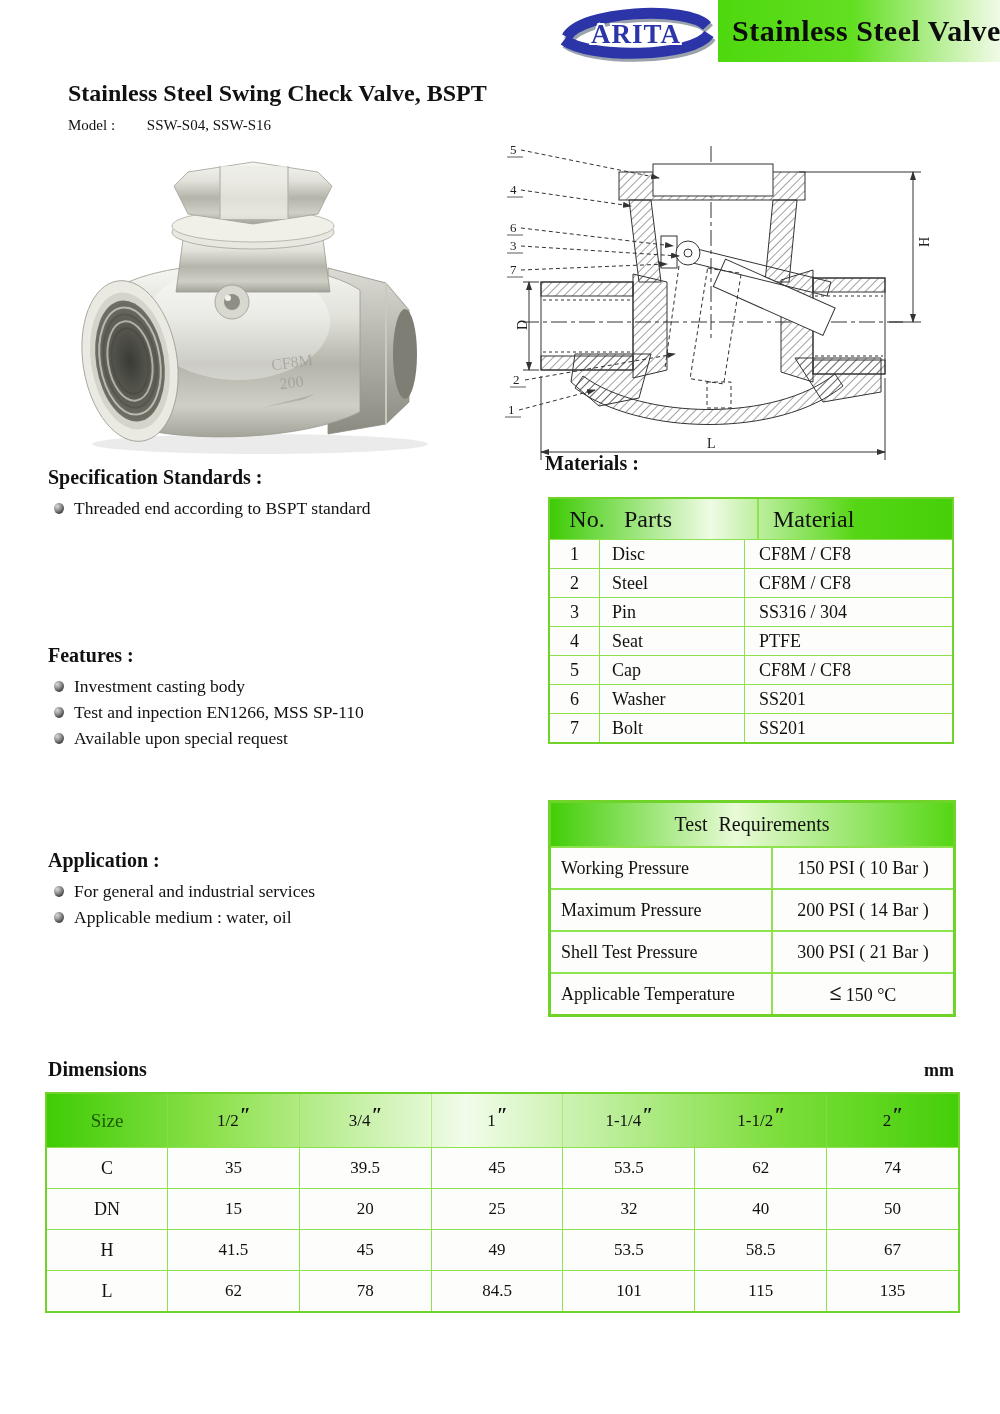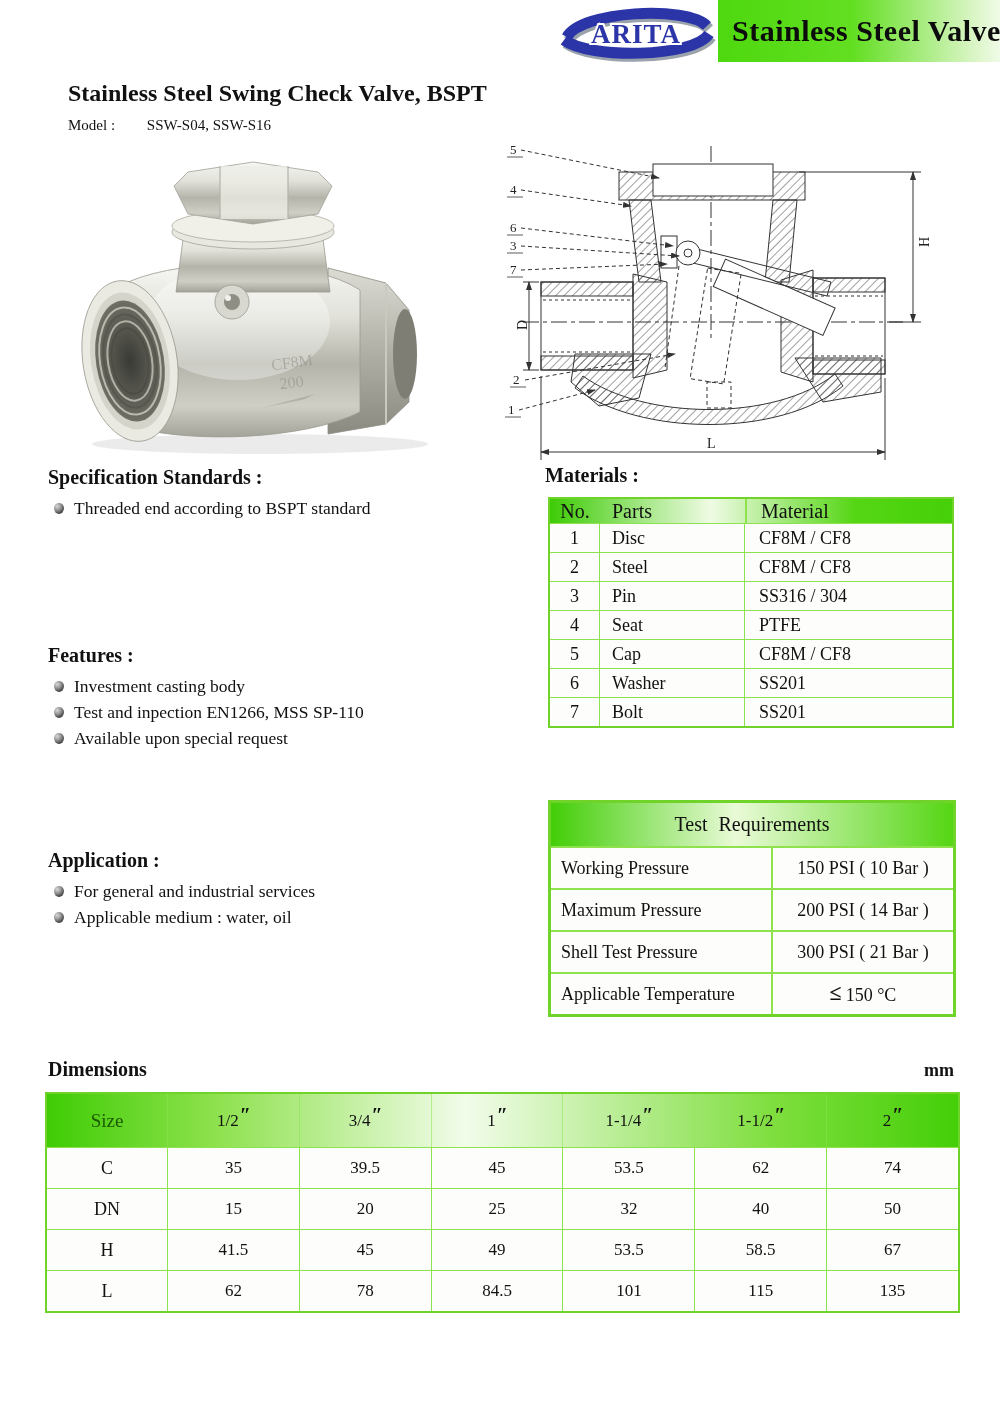--- a/index.html
+++ b/index.html
@@ -29,26 +29,27 @@
   .sect li{display:flex;align-items:flex-start;font-size:17.5px;line-height:26px;margin-bottom:0;}
   .bullet{
     flex:0 0 auto;width:10px;height:11px;border-radius:50% 50% 50% 50%/46% 46% 54% 54%;
     margin:8px 10px 0 6px;
     background:radial-gradient(circle at 32% 30%,#d8d8d8 0%,#9a9a9a 35%,#4a4a4a 70%,#1c1c1c 100%);
   }
   .sect-spec{top:466px;}
   .sect-feat{top:644px;}
   .sect-app{top:849px;}
   
-  .mat-h2{position:absolute;left:545px;top:464px;font-size:20px;font-weight:bold;margin:0;}
+  .mat-h2{position:absolute;left:545px;top:452px;font-size:20px;font-weight:bold;margin:0;}
   .mat-table{position:absolute;left:548px;top:497px;width:402px;border:2px solid #6fd32a;}
   .mat-head{
-    display:grid;grid-template-columns:50px 145px 1fr;height:24px;align-items:center;
+    display:grid;grid-template-columns:50px 145px 1fr;height:40px;align-items:center;
     background:linear-gradient(90deg,#3ecb06 0%,#effbe4 40%,#55d614 76%,#46d009 100%);
-    font-size:20px;
+    font-size:24px;
+    padding-left:12px;
   }
   .mat-head .c1{text-align:center;}
   .mat-head .c2{padding-left:12px;}
   .mat-head .c3{padding-left:14px;border-left:2px solid #8ee24e;height:100%;display:flex;align-items:center;}
   .mat-row{
     display:grid;grid-template-columns:50px 145px 1fr;height:28px;align-items:center;
     border-top:1.5px solid #8ee24e;background:#fdfefb;font-size:18px;
   }
   .mat-row .c1{text-align:center;border-right:1.5px solid #8ee24e;height:100%;display:flex;align-items:center;justify-content:center;}
   .mat-row .c2{padding-left:12px;border-right:1.5px solid #8ee24e;height:100%;display:flex;align-items:center;}

